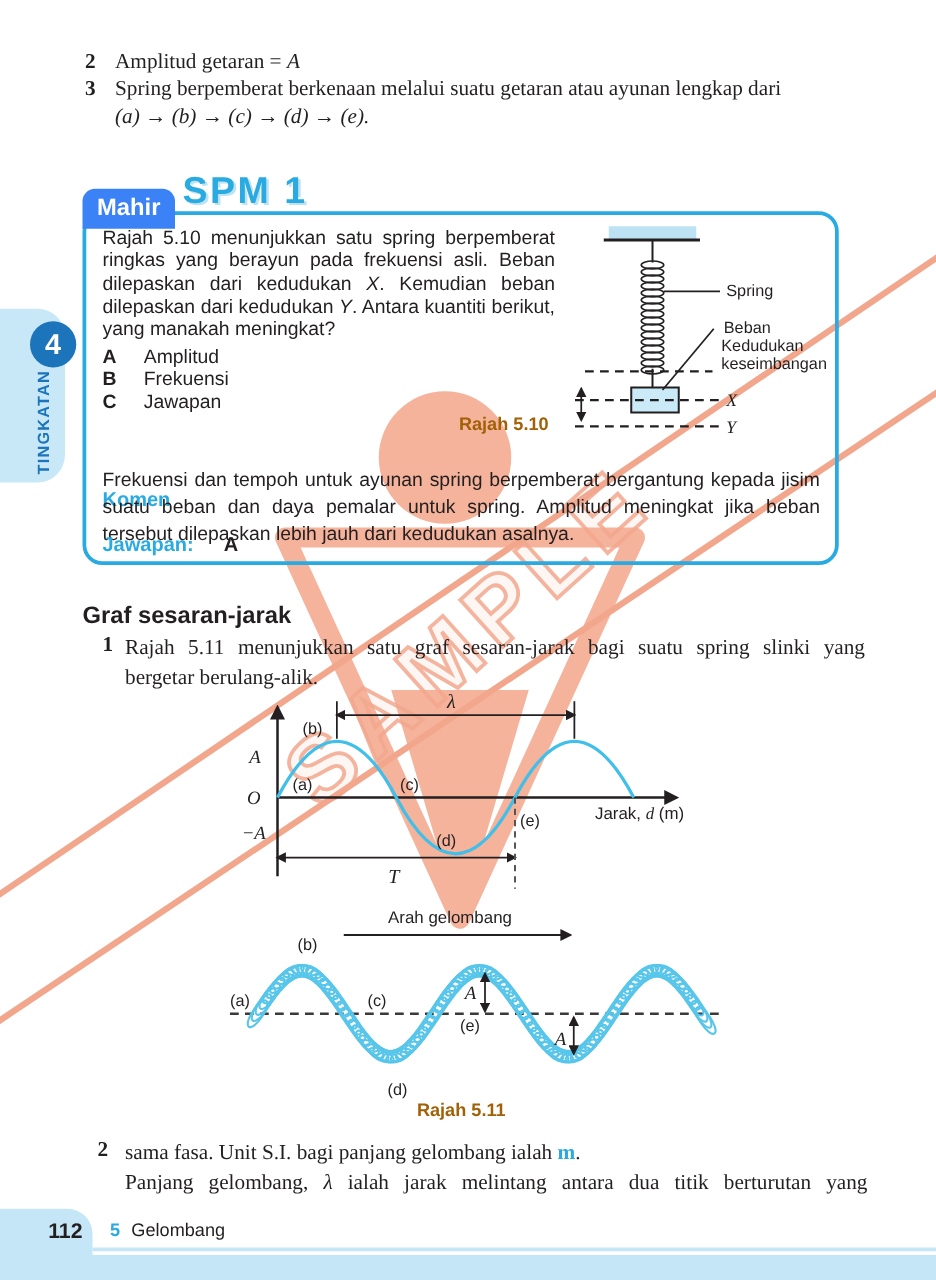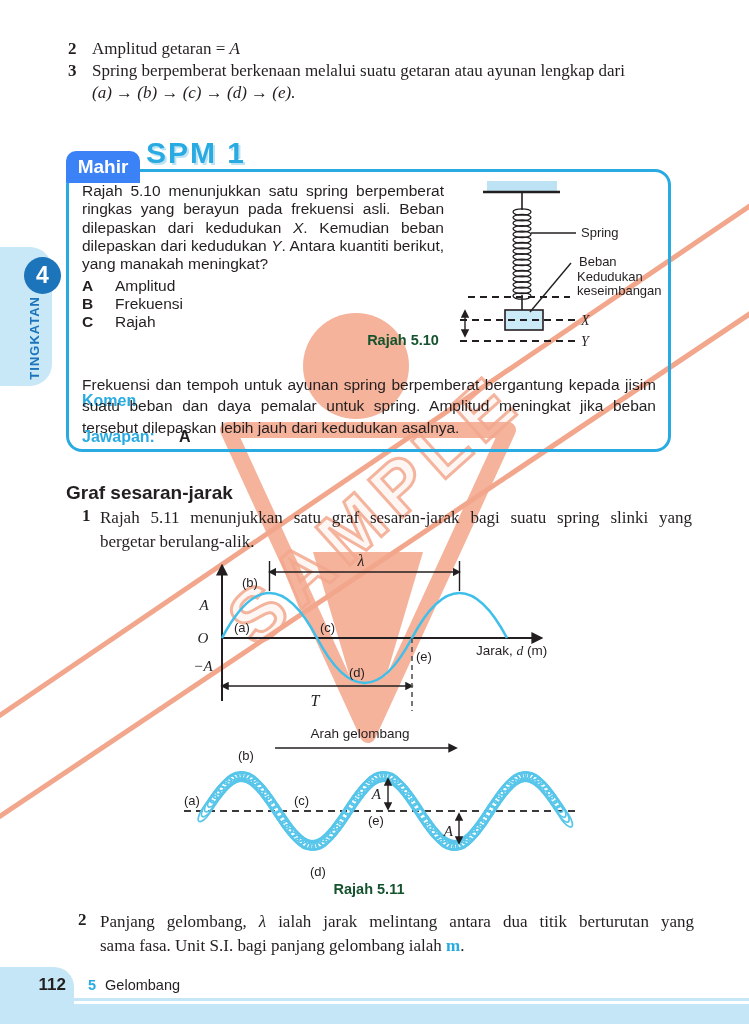--- a/index.html
+++ b/index.html
@@ -33,21 +33,21 @@
        border:3px solid #29ABE2;border-radius:16px;background:transparent;}
   .q{position:absolute;left:82px;top:182px;width:362px;font-size:15.5px;}
   .q .ln{line-height:18.3px;}
   .opt{position:absolute;left:82px;font-size:15.5px;white-space:nowrap;}
   .opt .opt-letter{display:inline-block;width:33px;font-weight:bold;}
   .komen-title{position:absolute;left:82px;top:344px;color:#29ABE2;font-weight:bold;font-size:16px;margin-top:48px;}
   .komen{position:absolute;left:82px;top:362px;width:574px;font-size:15.5px;margin-top:12px;}
   .komen .ln{line-height:21.3px;}
   .jawapan{position:absolute;left:82px;top:428px;font-size:16px;font-weight:bold;}
   .jawapan .jl{color:#29ABE2;margin-right:24px;}
-  .fig-caption{position:absolute;color:#14532d;font-weight:bold;font-size:14.5px;text-align:center;}
+  .fig-caption{position:absolute;color:#a16207;font-weight:bold;font-size:14.5px;text-align:center;}
 
   .heading{position:absolute;left:66px;top:482px;font-weight:bold;font-size:19px;}
   .item-num{position:absolute;font-family:"Liberation Serif",serif;font-weight:bold;font-size:17px;}
   .flow{position:absolute;font-family:"Liberation Serif",serif;font-size:17px;}
   .flow .ln{line-height:23.5px;}
   .unit-m{color:#29ABE2;font-weight:bold;}
 
   
   .side-tab{position:absolute;left:0;top:247px;width:52px;height:139px;background:#C8E8F8;
             border-radius:0 22px 22px 0;}
@@ -107,21 +107,21 @@
     <div class="ln"><span>yang manakah meningkat?</span></div>
   </div>
 
   <div class="c opt" style="top:277px">
     <span class="opt-letter">A</span><span>Amplitud</span>
   </div>
   <div class="c opt" style="top:295px">
     <span class="opt-letter">B</span><span>Frekuensi</span>
   </div>
   <div class="c opt" style="top:313px">
-    <span class="opt-letter">C</span><span>Rajah</span>
+    <span class="opt-letter">C</span><span>Jawapan</span>
   </div>
 
   <svg class="c" style="left:448px;top:176px" width="245" height="175" viewBox="0 0 245 175">
     <defs>
       <marker id="ahp" viewBox="0 0 10 10" refX="8" refY="5" markerWidth="6" markerHeight="6" orient="auto-start-reverse">
         <path d="M0,0 L10,5 L0,10 z" fill="#231F20"></path>
       </marker>
     </defs>
     <rect x="39" y="5" width="70" height="11" fill="#BDE2F4"></rect>
     <line x1="35" y1="16" x2="112" y2="16" stroke="#231F20" stroke-width="2.4"></line>
@@ -334,22 +334,22 @@
     <text x="16" y="81" font-size="13">(a)</text>
     <text x="70" y="36" font-size="13">(b)</text>
     <text x="126" y="81" font-size="13">(c)</text>
     <text x="142" y="152" font-size="13">(d)</text>
     <text x="200" y="101" font-size="13">(e)</text>
   </svg>
   <div class="c fig-caption" style="left:319px;top:881px;width:100px">Rajah 5.11</div>
 
   <div class="c item-num" style="left:78px;top:910px">2</div>
   <div class="c flow" style="left:100px;top:910px;width:594px">
+    <div class="ln"><span>sama fasa. Unit S.I. bagi panjang gelombang ialah </span><span class="unit-m">m</span><span>.</span></div>
     <div class="ln just"><span>Panjang gelombang, </span><span class="vvar">λ</span><span> ialah jarak melintang antara dua titik berturutan yang</span></div>
-    <div class="ln"><span>sama fasa. Unit S.I. bagi panjang gelombang ialah </span><span class="unit-m">m</span><span>.</span></div>
   </div>
 
   <div class="c side-tab"></div>
   <div class="c circle4">4</div>
   <div class="c tingkatan">TINGKATAN</div>
 
   <div class="c f-tab"></div>
   <div class="c f-page">112</div>
   <div class="c f-line"></div>
   <div class="c f-band"></div>

